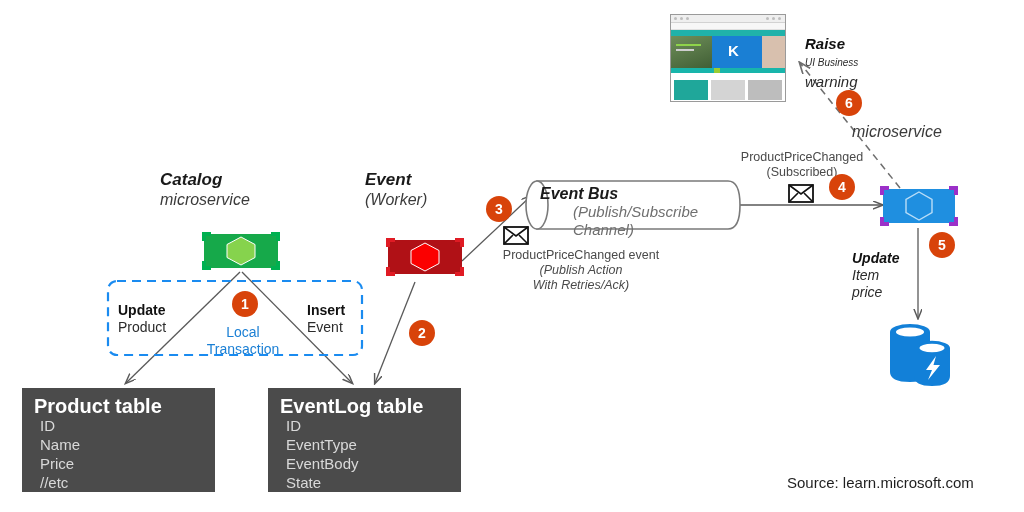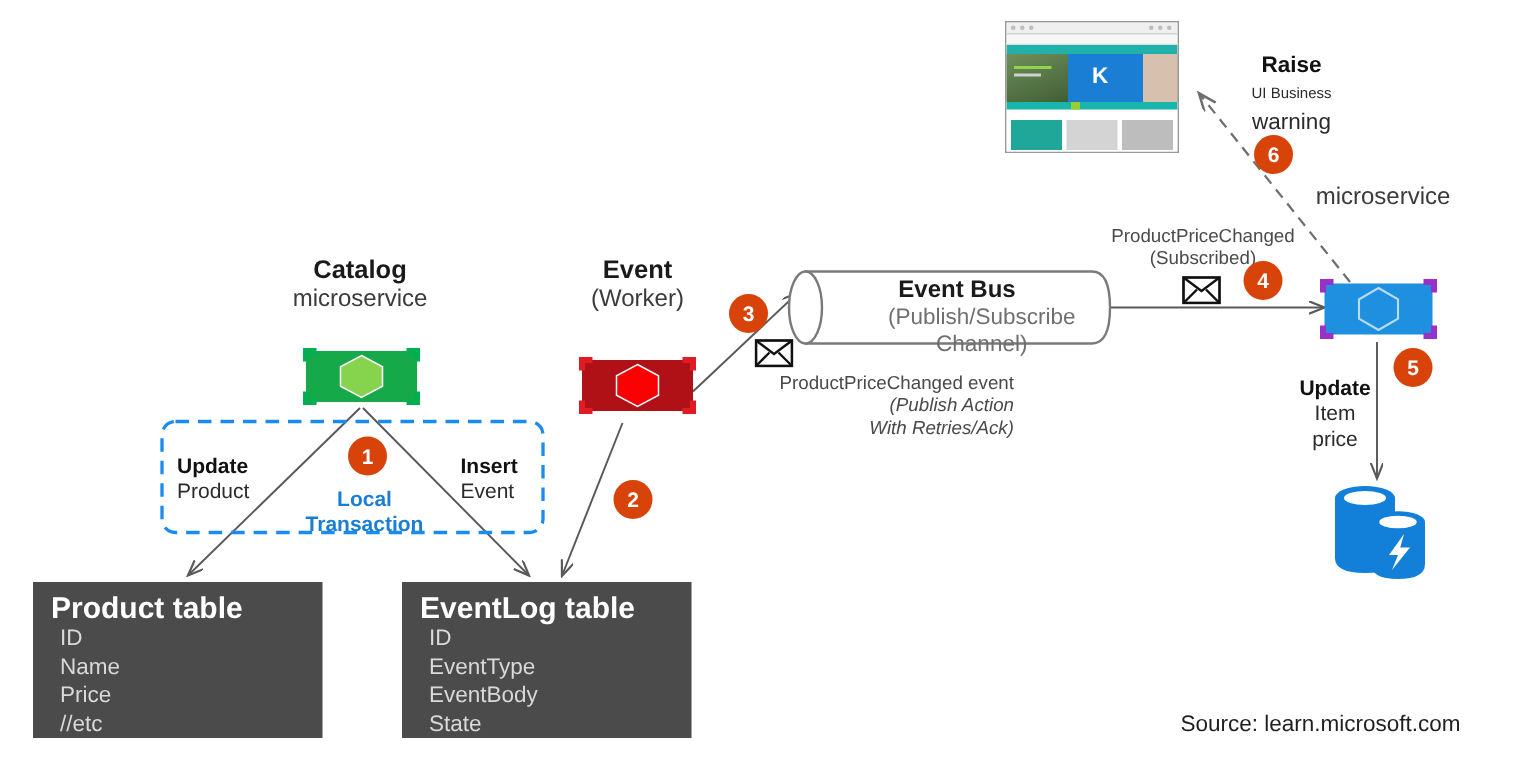--- a/index.html
+++ b/index.html
@@ -2,42 +2,42 @@
 <html><head>
 <meta charset="utf-8">
 <style>
   html,body{margin:0;padding:0;background:#ffffff;}
   body{width:1024px;height:512px;font-family:"Liberation Sans",sans-serif;}
   #stage{position:relative;width:1024px;height:512px;overflow:hidden;background:#fff;}
   .abs{position:absolute;}
   svg.layer{position:absolute;left:0;top:0;width:1024px;height:512px;overflow:visible;}
   .ttl-b{font-weight:bold;color:#1a1a1a;}
   .ttl-n{font-weight:normal;color:#3b3b3b;}
-  .txt-center{text-align:center;}
+  .txt-center{font-style:italic;}
 
   .svc-title{font-size:17px;line-height:20px;}
   .svc-sub{font-size:16px;line-height:19px;}
 
   
   .svc-box{width:80px;height:38px;position:relative;}
 
   
   .tbl{background:#4b4b4b;color:#ffffff;padding:8px 10px 10px 12px;box-sizing:border-box;}
   .tbl-h{font-weight:bold;font-size:20px;line-height:20px;color:#ffffff;}
   .tbl-r{font-size:15px;line-height:19px;color:#d9d9d9;padding-left:6px;}
 
   
   .badge{width:26px;height:26px;border-radius:50%;background:#d8430a;color:#fff;
          font-size:14px;font-weight:bold;display:flex;align-items:center;justify-content:center;}
 
   .note{font-size:12.5px;line-height:15px;color:#4a4a4a;text-align:center;}
   .note-i{font-style:italic;}
   .lbl-b{font-size:14px;font-weight:bold;color:#111;line-height:17px;}
   .lbl-n{font-size:14px;color:#2b2b2b;line-height:17px;}
-  .loc-tx{font-size:14px;font-weight:bold;color:#1a7fd4;line-height:17px;text-align:center;}
+  .loc-tx{font-size:14px;font-weight:normal;color:#1a7fd4;line-height:17px;text-align:center;}
 
   .ebus-t{font-size:16px;font-weight:bold;color:#1a1a1a;line-height:19px;}
   .ebus-s{font-size:15px;color:#6f6f6f;line-height:18px;margin-left:33px;}
 
   .src{font-size:15px;color:#1f1f1f;}
 
   
   .brw{width:116px;height:88px;border:1px solid #9a9a9a;background:#fff;box-sizing:border-box;position:relative;overflow:hidden;}
   .brw-bar{height:7px;background:#efefef;border-bottom:1px solid #d2d2d2;position:relative;}
   .brw-bar i{position:absolute;top:2px;width:3px;height:3px;border-radius:50%;background:#bdbdbd;}
@@ -195,21 +195,21 @@
     </svg>
   </div>
   <div class="abs" style="left:788px;top:184px;">
     <svg width="26" height="19" viewBox="0 0 26 19">
       <rect x="1" y="1" width="24" height="17" fill="#ffffff" stroke="#111" stroke-width="1.8"></rect>
       <path d="M1,1 L13,10 L25,1" fill="none" stroke="#111" stroke-width="1.6"></path>
       <path d="M1,18 L10,9 M25,18 L16,9" fill="none" stroke="#111" stroke-width="1.6"></path>
     </svg>
   </div>
 
-  <div class="abs note" style="left:486px;top:248px;width:190px;text-align:right;">
+  <div class="abs note" style="left:486px;top:248px;width:190px;">
     <div>ProductPriceChanged event</div>
     <div class="note-i">(Publish Action</div>
     <div class="note-i">With Retries/Ack)</div>
   </div>
   <div class="abs note" style="left:726px;top:150px;width:152px;">
     <div>ProductPriceChanged</div>
     <div>(Subscribed)</div>
   </div>
   <div class="abs txt-center" style="left:852px;top:250px;width:76px;">
     <div class="lbl-b">Update</div>

